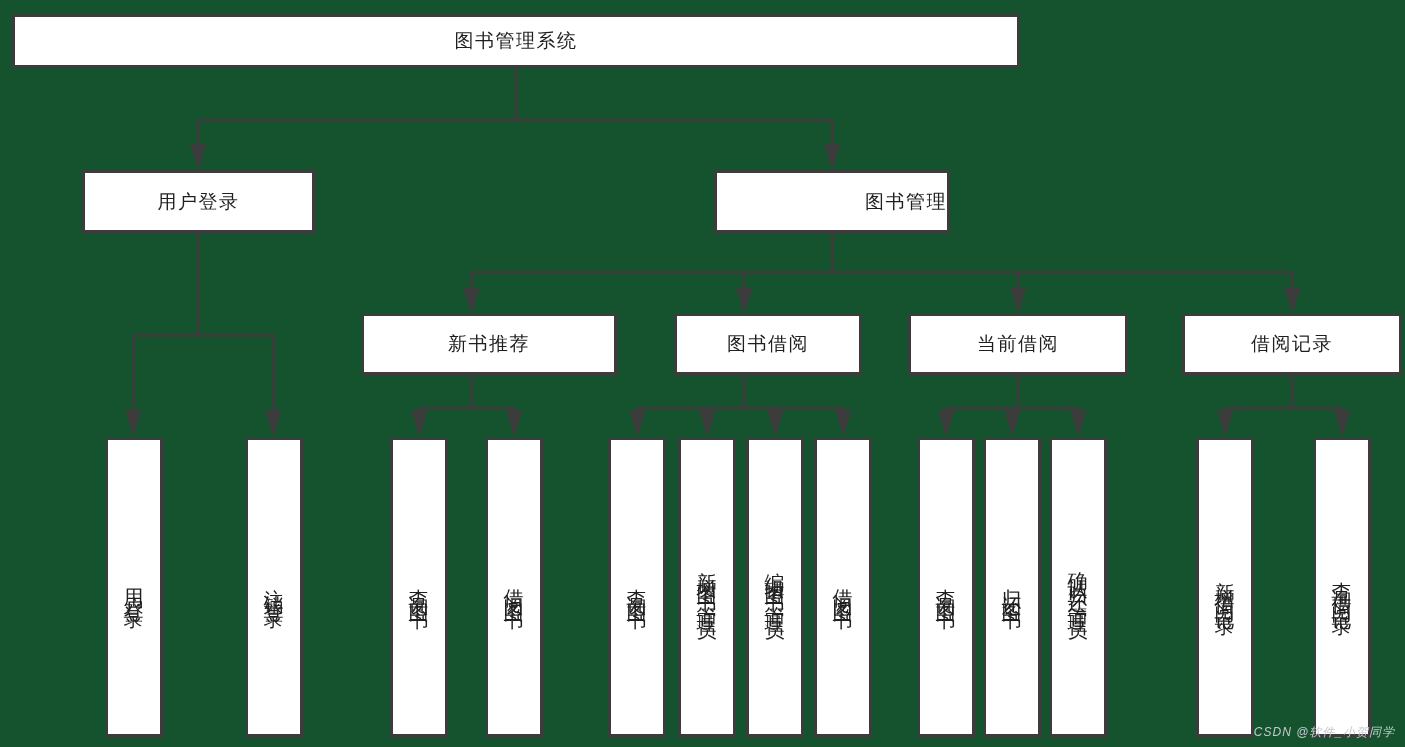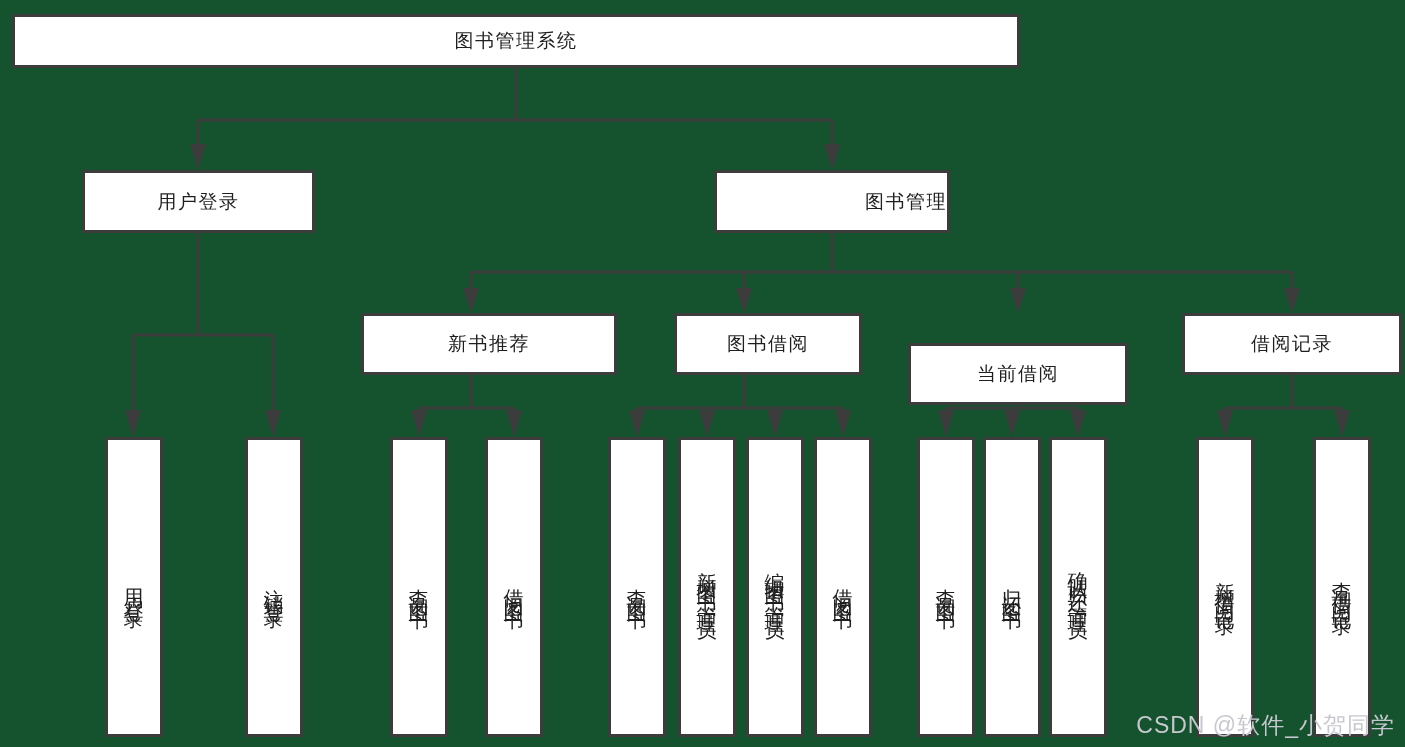--- a/index.html
+++ b/index.html
@@ -41,25 +41,26 @@
     writing-mode: vertical-rl;
     text-orientation: mixed;
     font-size: 20px;
     letter-spacing: 7px;
     line-height: 1.1;
   }
   .watermark {
     position: absolute;
     right: 10px;
     bottom: 6px;
-    font-size: 23px;
+    font-size: 12px;
     color: #c7c8cf;
     letter-spacing: 1px;
     z-index: 5;
     white-space: nowrap;
+    font-style: italic;
   }
 </style>
 </head>
 <body>
 
 <div class="canvas">
 
   <svg class="connectors" viewBox="0 0 1405 747" xmlns="http://www.w3.org/2000/svg">
     <g stroke="#3c3c3c" stroke-width="3" fill="none">
 
@@ -113,21 +114,21 @@
   <div class="node" style="left:714px; top:170px; width:236px; height:63px;justify-content:flex-end;">
     <span class="hlabel">图书管理</span>
   </div>
 
   <div class="node" style="left:361px; top:313px; width:256px; height:62px;">
     <span class="hlabel">新书推荐</span>
   </div>
   <div class="node" style="left:634px; top:313px; width:188px; height:62px;margin-left:40px;">
     <span class="hlabel">图书借阅</span>
   </div>
-  <div class="node" style="left:908px; top:313px; width:220px; height:62px;margin-top:30px;">
+  <div class="node" style="left:908px; top:313px; width:220px; height:62px;">
     <span class="hlabel">当前借阅</span>
   </div>
   <div class="node" style="left:1182px; top:313px; width:220px; height:62px;">
     <span class="hlabel">借阅记录</span>
   </div>
 
   <div class="node leaf" style="left:105px; top:437px; width:58px; height:300px;">
     <span class="vtext">用户登录</span>
   </div>
   <div class="node leaf" style="left:245px; top:437px; width:58px; height:300px;">

